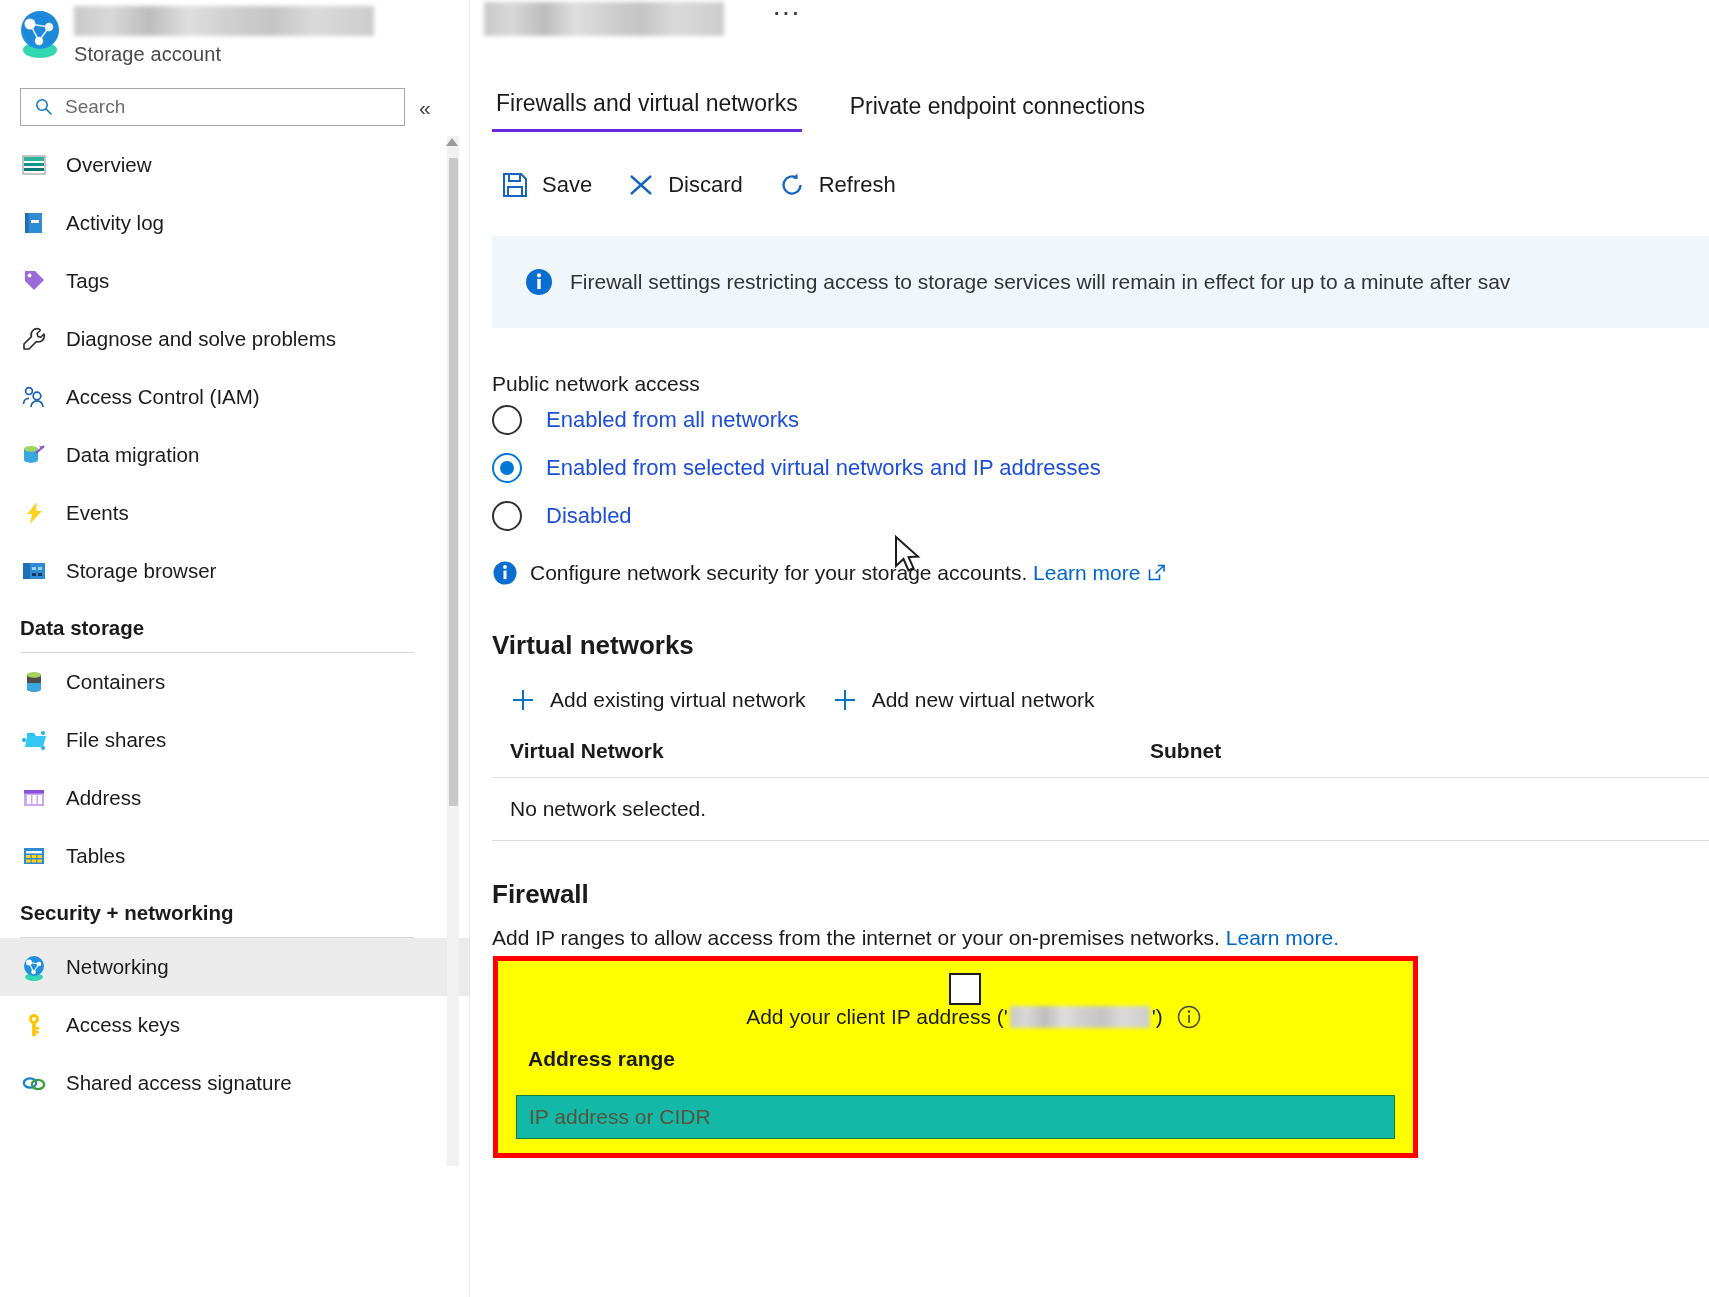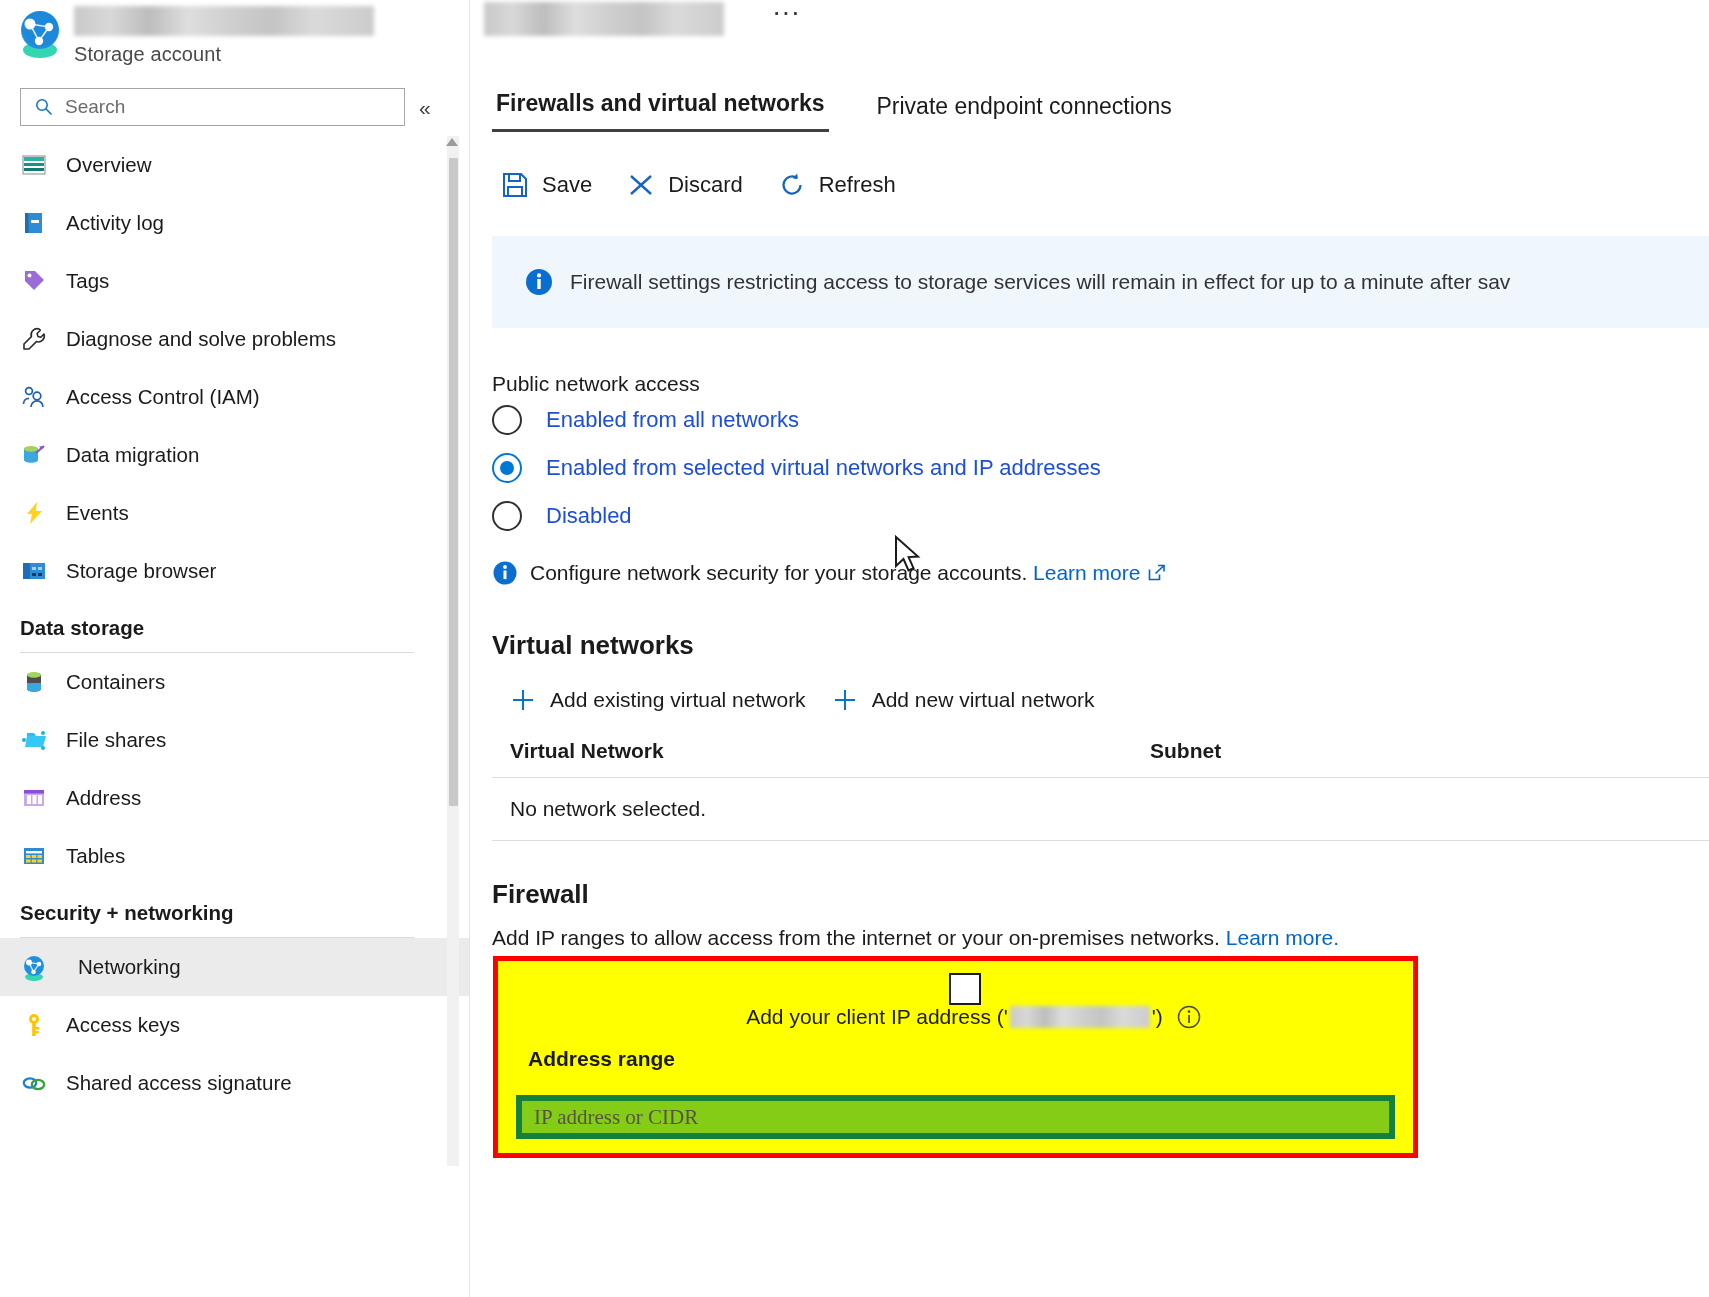--- a/index.html
+++ b/index.html
@@ -103,21 +103,21 @@
     border-right: 6px solid transparent;
     border-bottom: 8px solid #9a9a9a;
   }
 
   .nav-item {
     display: flex; align-items: center;
     height: 58px;
     padding-left: 20px;
     cursor: pointer;
   }
-  .nav-item.selected { background: #ebebeb; gap: 12px; }
+  .nav-item.selected { background: #ebebeb; }
   .nav-ic { width: 28px; height: 28px; flex: 0 0 28px; display: block; }
   .nav-label {
     margin-left: 18px;
     font-size: 20.5px;
     color: #1b1b1b;
     white-space: nowrap;
   }
 
   .nav-group {
     padding-left: 20px;
@@ -163,22 +163,22 @@
     height: 48px;
   }
   .tab {
     font-size: 23px;
     color: #1b1b1b;
     padding: 0 4px 12px 4px;
     cursor: pointer;
     white-space: nowrap;
   }
   .tab.active {
-    font-weight: bold;
-    border-bottom: 3px solid #404040;
+    font-weight: normal;
+    border-bottom: 3px solid #6d28d9;
   }
   .tab + .tab { margin-left: 44px; margin-top: 14px; }
 
   .toolbar {
     display: flex; align-items: center;
     padding-left: 30px;
     margin-top: 30px;
     height: 46px;
   }
   .tb-btn {
@@ -310,24 +310,24 @@
 
   .addr-label {
     font-size: 21px; font-weight: bold;
     padding-left: 30px;
     margin-top: 28px;
     color: #1b1b1b;
   }
   .cidr-wrap { padding: 0 18px 0 18px; margin-top: 24px; }
   .cidr-input {
     width: 100%; height: 44px;
-    border: 6px solid #15803d;
-    background: #84cc16;
+    border: 1px solid #15803d;
+    background: #14b8a6;
     font-size: 21px;
-    font-family: Liberation Serif, serif;
+    font-family: Liberation Sans, sans-serif;
     color: #4d4d3a;
     padding-left: 12px;
     outline: none;
   }
   .cidr-input::placeholder { color: #55553f; }
 </style>
 </head>
 <body>
 
 <div class="page">

